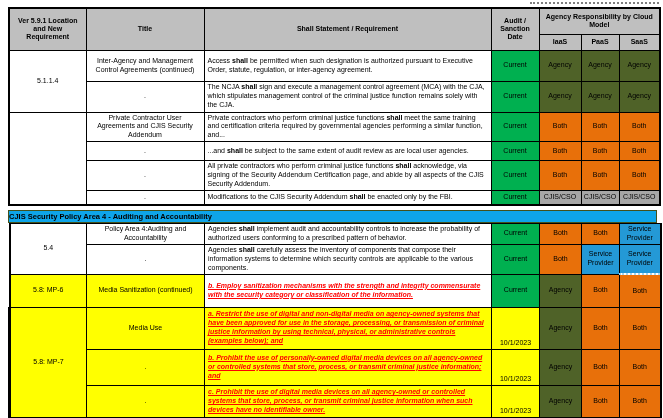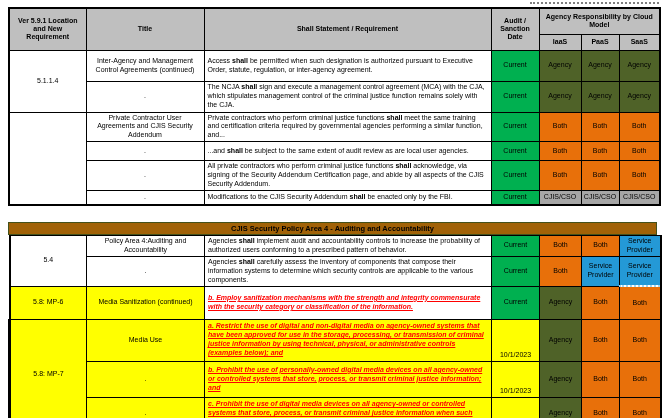--- a/index.html
+++ b/index.html
@@ -37,22 +37,22 @@
   .bg-both    { background:#E8700A; }
   .bg-cjis    { background:#A6A6A6; }
   .bg-sp      { background:#2499D6; }
   .bg-yellow  { background:#FFFF00; }
   .date-cell  { vertical-align:bottom; padding-bottom:1px; }
   .red-stmt   { color:#FF0000; font-weight:bold; font-style:italic; text-decoration:underline; }
   .thickL     { border-left:3px solid #000; }
   .ants-b     { border-bottom:2px dotted #9fd4f0; }
 
   .banner {
-    width:647px; margin-top:16px; background:#a16207; border:1px solid #44511b;
-    font-weight:bold; font-size:7.5px; color:#000; text-align:center;
+    width:647px; margin-top:4px; background:#0ea5e9; border:1px solid #44511b;
+    font-weight:bold; font-size:7.5px; color:#000; text-align:left;
     height:11px; line-height:11px;
   }
 </style>
 </head>
 <body>
 
 <div class="sheet">
   <div class="ants-top"></div>
 
   <table id="tbl1">

